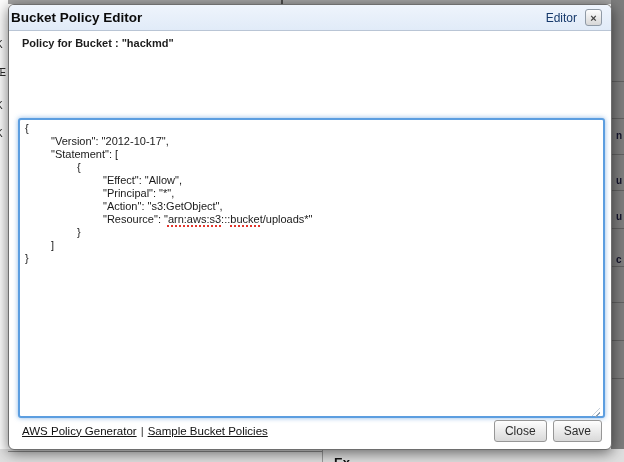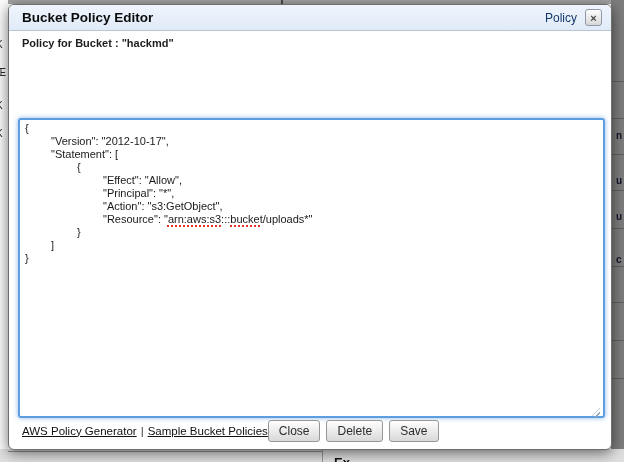--- a/index.html
+++ b/index.html
@@ -29,21 +29,21 @@
     position:absolute; z-index:2; left:8px; top:4px; width:604px; height:446px;
     background:#ffffff; border:1px solid #6e6e6e; border-radius:6px;
     box-shadow:0 3px 14px rgba(0,0,0,0.55);
   }
   .modal-header {
     position:absolute; left:0; top:0; right:0; height:26px;
     background:linear-gradient(#eef4fc,#e1ebf8);
     border-bottom:1px solid #b9c5d5;
     border-radius:5px 5px 0 0;
     display:flex; align-items:center; justify-content:space-between;
-    padding:0 9px 0 13px;
+    padding:0 9px 0 2px;
   }
   .modal-title { font-size:13.5px; font-weight:bold; color:#0b0b0b; }
   .header-right { display:flex; align-items:center; gap:8px; }
   .cancel-link { font-size:12px; color:#16396b; text-decoration:none; cursor:pointer; }
   .x-button {
     width:17px; height:17px; border:1px solid #8f9aa6; border-radius:3px;
     background:linear-gradient(#fdfdfd,#d7d7d7);
     font-size:11px; font-weight:bold; color:#444; line-height:14px;
     text-align:center; cursor:pointer; padding:0;
   }
@@ -72,21 +72,21 @@
   .resize-handle {
     position:absolute; right:11px; top:403px; width:9px; height:9px;
     background:repeating-linear-gradient(135deg, transparent 0 2px, #90a2b4 2px 3.5px);
     clip-path:polygon(100% 0, 0 100%, 100% 100%);
     cursor:nwse-resize;
   }
 
   
   .modal-footer {
     position:absolute; left:13px; right:9px; bottom:7px; height:23px;
-    display:flex; align-items:center; 
+    display:flex; align-items:center; justify-content:space-between;
   }
   .footer-links { font-size:11.5px; color:#333; }
   .footer-link { color:#111; text-decoration:underline; cursor:pointer; }
   .footer-sep { color:#333; margin:0 4px; }
   .footer-buttons { display:flex; gap:6px; }
   .btn {
     height:22px; padding:0 10px; font-size:12px; color:#2d2d2d;
     font-family:"Liberation Sans","DejaVu Sans",sans-serif;
     border:1px solid #979797; border-radius:3px;
     background:linear-gradient(#fefefe,#d9d9d9);
@@ -124,21 +124,21 @@
   <div class="topline"></div>
   <div class="vline"></div>
   <span class="frag">Ex</span>
 </div>
 
 <div class="modal">
 
   <div class="modal-header">
     <span class="modal-title">Bucket Policy Editor</span>
     <span class="header-right">
-      <a class="cancel-link" href="#">Policy</a>
+      <a class="cancel-link" href="#">Editor</a>
       <button class="x-button">×</button>
     </span>
   </div>
 
   <div class="subtitle">Policy for Bucket : "hackmd"</div>
 
 
   <div class="policy-editor">{
 	"Version": "2012-10-17",
 	"Statement": [
@@ -151,18 +151,17 @@
 	]
 }</div>
   <div class="resize-handle"></div>
 
   <div class="modal-footer">
     <span class="footer-links">
       <a class="footer-link" href="#">AWS Policy Generator</a><span class="footer-sep">|</span><a class="footer-link" href="#">Sample Bucket Policies</a>
     </span>
     <span class="footer-buttons">
       <button class="btn">Close</button>
-      <button class="btn">Delete</button>
       <button class="btn">Save</button>
     </span>
   </div>
 
 </div>
 
 </body></html>

